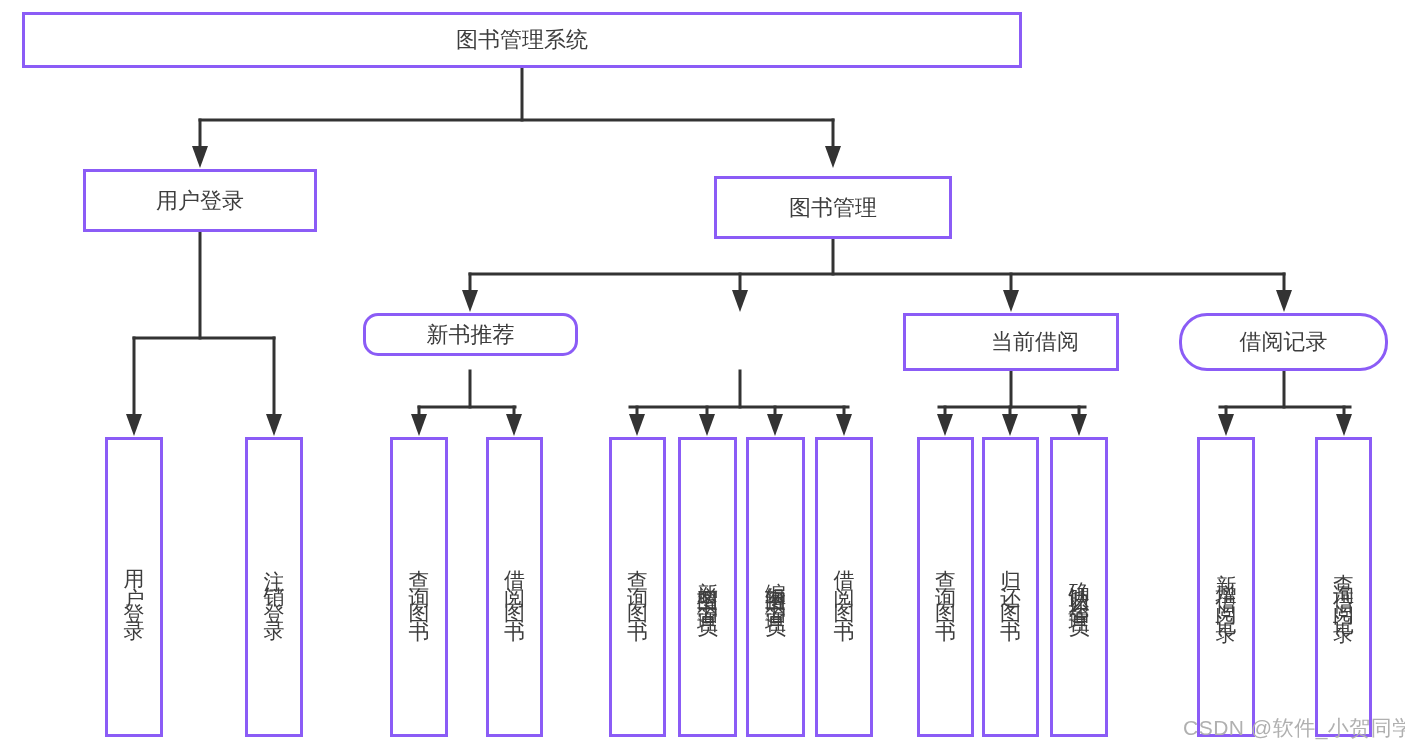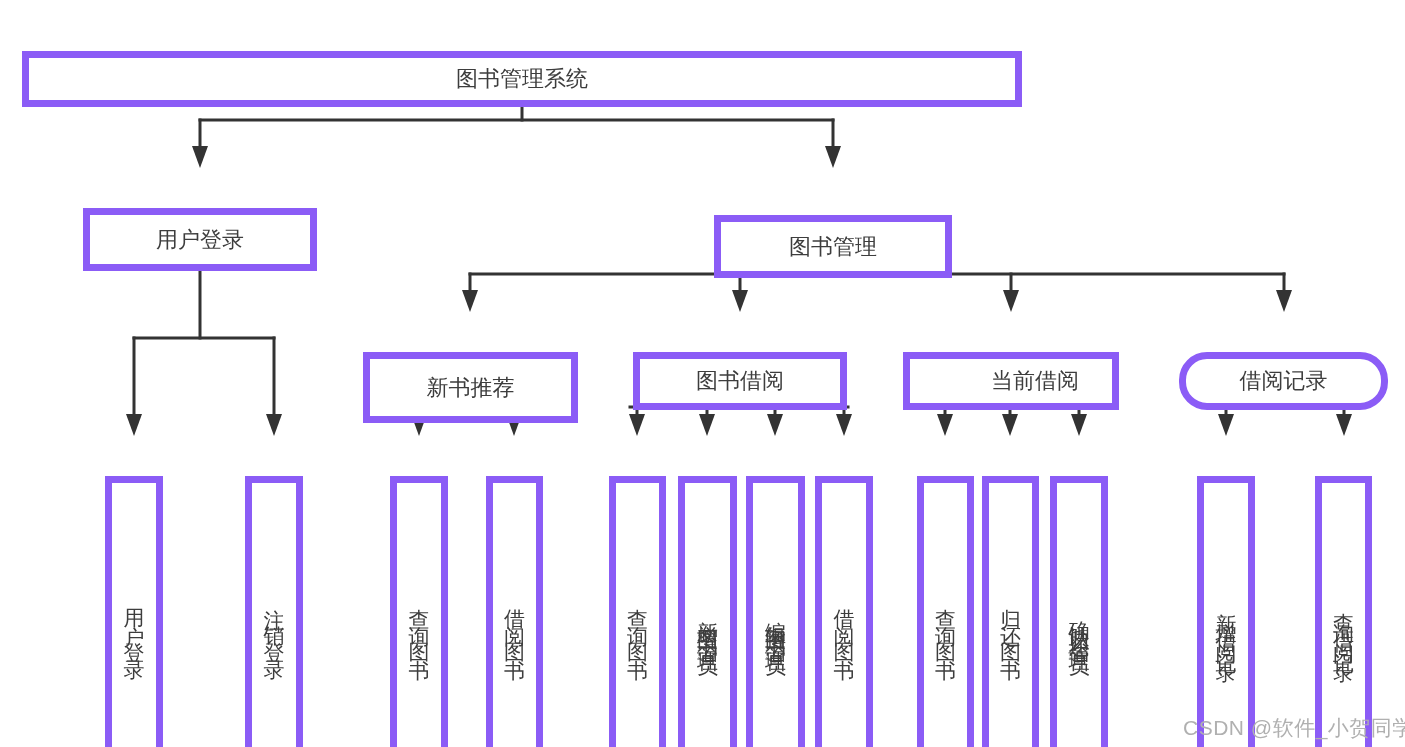--- a/index.html
+++ b/index.html
@@ -12,30 +12,29 @@
     font-family: "Liberation Sans", sans-serif;
   }
   #wires {
     position: absolute;
     left: 0; top: 0;
     z-index: 1;
   }
   .node {
     position: absolute;
     box-sizing: border-box;
-    border: 7px solid #8b5cf6;
+    border: 3px solid #8b5cf6;
     background: #ffffff;
     color: #3d3d3d;
     display: flex;
     align-items: center;
     justify-content: center;
     font-size: 22px;
     z-index: 2;
     text-align: center;
-    margin-top: 39px;
   }
   .vnode {
     writing-mode: vertical-rl;
     text-orientation: mixed;
     font-size: 21px;
     letter-spacing: 17px;
   }
   .vnode.medium { letter-spacing: 10px; }
   .vnode.long   { letter-spacing: 5px; }
   #watermark {
@@ -114,22 +113,21 @@
     <polygon points="1226,436 1218,414 1234,414" stroke="none"></polygon>
     <line x1="1344" y1="407" x2="1344" y2="416"></line>
     <polygon points="1344,436 1336,414 1352,414" stroke="none"></polygon>
   </svg>
 
   <div class="node" style="left:22px; top:12px; width:1000px; height:56px;">图书管理系统</div>
 
   <div class="node" style="left:83px; top:169px; width:234px; height:63px;">用户登录</div>
   <div class="node" style="left:714px; top:176px; width:238px; height:63px;">图书管理</div>
 
-  <div class="node" style="left:363px; top:313px; width:215px; height:71px;">新书推荐</div>
-  <div class="node" style="left:633px; top:313px; width:214px; height:58px;">图书借阅</div>
+  <div class="node" style="left:363px; top:313px; width:215px; height:43px;border-radius:15px;">新书推荐</div>
   <div class="node" style="left:903px; top:313px; width:216px; height:58px;padding-left:48px;">当前借阅</div>
   <div class="node" style="left:1179px; top:313px; width:209px; height:58px;border-radius:28px;">借阅记录</div>
 
   <div class="node vnode" style="left:105px; top:437px; width:58px; height:300px;">用户登录</div>
   <div class="node vnode" style="left:245px; top:437px; width:58px; height:300px;">注销登录</div>
 
   <div class="node vnode" style="left:390px; top:437px; width:58px; height:300px;">查询图书</div>
   <div class="node vnode" style="left:486px; top:437px; width:57px; height:300px;">借阅图书</div>
 
   <div class="node vnode" style="left:609px; top:437px; width:57px; height:300px;">查询图书</div>

